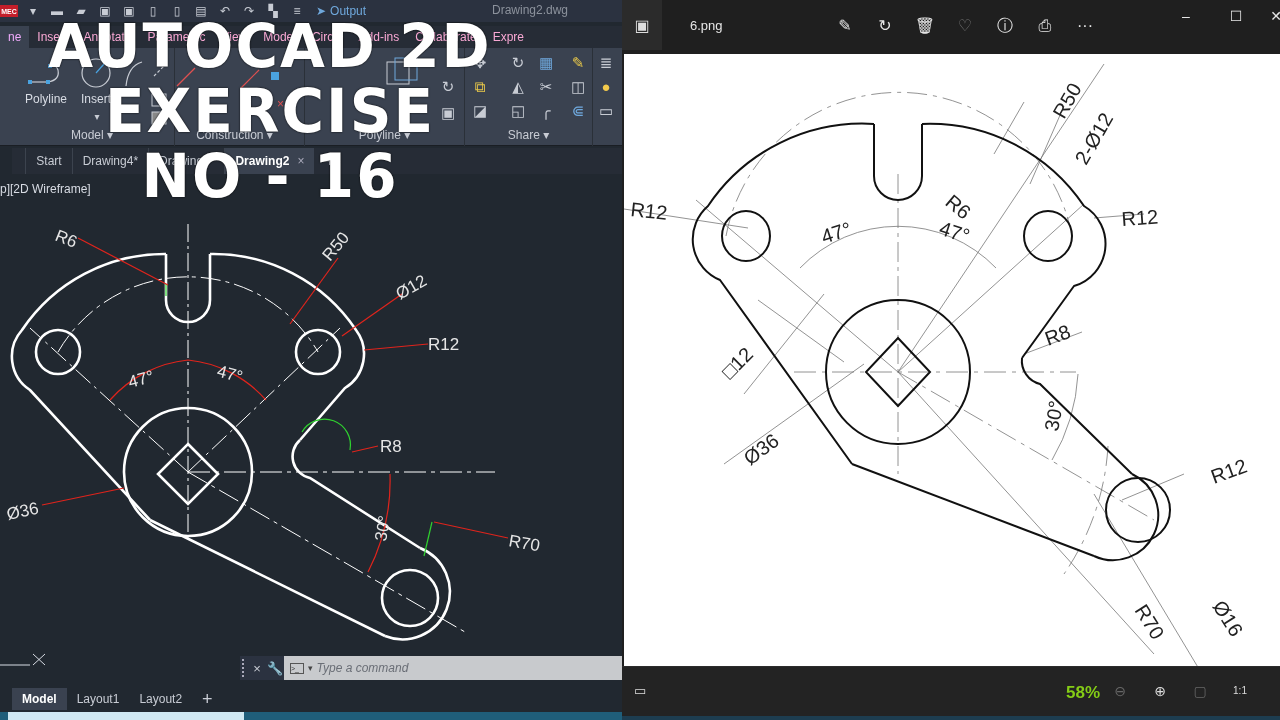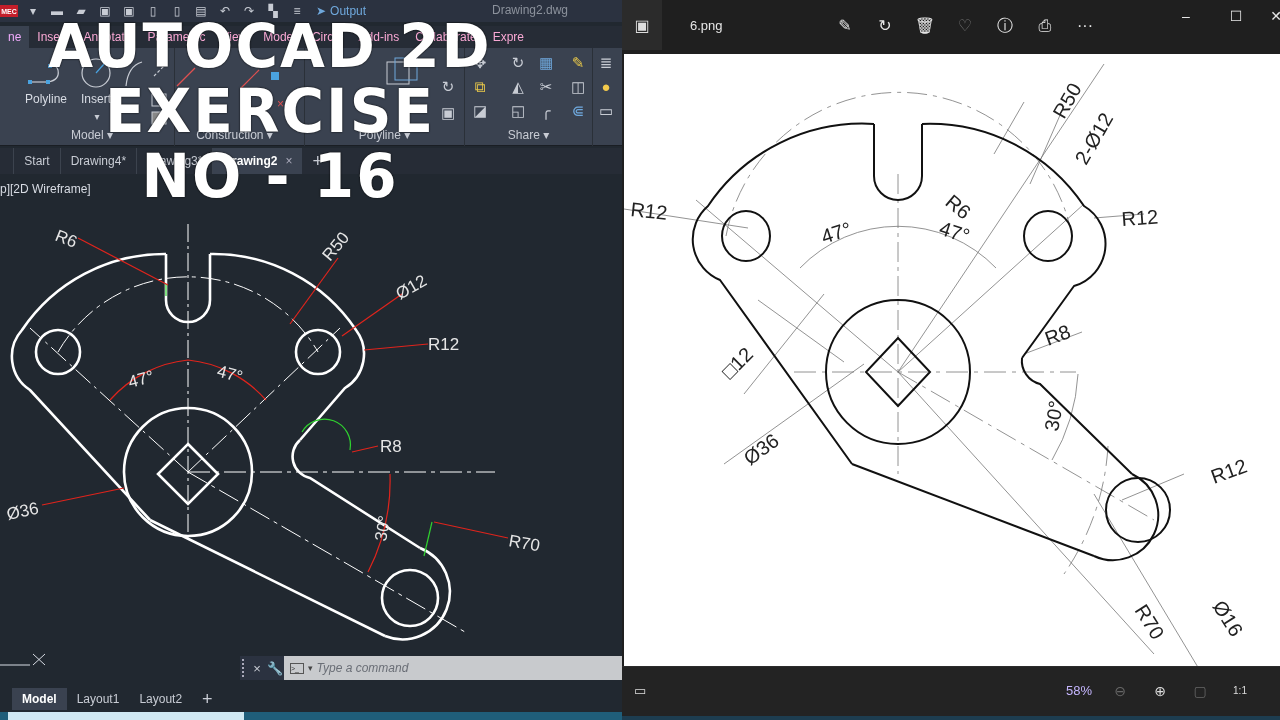--- a/index.html
+++ b/index.html
@@ -17,21 +17,21 @@
   .ribbon-tabs { position: absolute; left: 0; top: 26px; width: 622px; height: 22px; background: #262c36; display: flex; align-items: center; }
   .ribbon-tabs .rtab { color: #f9a8d4; font-size: 12px; padding: 0 8px; height: 22px; line-height: 22px; }
   .ribbon-tabs .rtab.active { background: #3a4250; color: #f0abfc; }
 
   .ribbon { position: absolute; left: 0; top: 48px; width: 622px; height: 98px; background: #3a4250; border-bottom: 1px solid #1a1e24; }
   .panel { position: absolute; top: 0; height: 98px; border-right: 1px solid #2a3038; }
   .panel .plabel { position: absolute; bottom: 4px; left: 0; right: 0; text-align: center; color: #c8ccd4; font-size: 12px; }
   .tool { position: absolute; color: #d8dce4; font-size: 12px; text-align: center; }
   .ico { position: absolute; color: #c8ccd4; font-size: 15px; width: 18px; height: 18px; line-height: 18px; text-align: center; }
 
-  .file-tabs { position: absolute; left: 0; top: 148px; width: 622px; height: 26px; background: #262c36; display: flex; align-items: center; }
+  .file-tabs { position: absolute; left: 12px; top: 148px; width: 622px; height: 26px; background: #262c36; display: flex; align-items: center; }
   .ftab { color: #c8ccd4; font-size: 12px; padding: 0 10px; height: 26px; line-height: 26px; border-left: 1px solid #3c434e; }
   .ftab.active { background: #3a4250; color: #fff; font-weight: bold; }
   .ftab .x { margin-left: 8px; color: #aab; font-weight: normal; }
   .ftab.plus { font-size: 18px; border-left: none; }
 
   .viewport-label { position: absolute; left: 0; top: 182px; color: #d8dce4; font-size: 12px; }
   .viewport { position: absolute; left: 0; top: 176px; width: 622px; height: 480px; }
 
   .overlay-title { position: absolute; left: 0; top: 18px; width: 540px; text-align: center; color: #ffffff; font-family: "DejaVu Sans", sans-serif; font-weight: bold; font-size: 58px; line-height: 62px; letter-spacing: 2px; text-shadow: 0 0 2px #000; transform: scaleY(1.05); }
 
@@ -51,21 +51,21 @@
   
   .photos { position: absolute; left: 622px; top: 0; width: 658px; height: 720px; background: #1f1f1f; }
   .ph-top { position: absolute; left: 0; top: 0; width: 658px; height: 54px; background: #1f1f1f; }
   .ph-top .appicon { position: absolute; left: 0; top: 0; width: 40px; height: 50px; background: #2b2b2b; display: flex; align-items: center; justify-content: center; color: #ddd; font-size: 16px; }
   .ph-top .fname { position: absolute; left: 68px; top: 18px; color: #e6e6e6; font-size: 13px; }
   .ph-top .tb { position: absolute; top: 15px; width: 22px; height: 22px; color: #e6e6e6; font-size: 16px; text-align: center; line-height: 22px; }
   .ph-top .wc { position: absolute; top: 8px; width: 28px; height: 20px; color: #e6e6e6; font-size: 14px; text-align: center; }
   .canvas { position: absolute; left: 2px; top: 54px; width: 656px; height: 612px; background: #ffffff; }
   .ph-bottom { position: absolute; left: 0; top: 666px; width: 658px; height: 50px; background: #232323; border-top: 1px solid #2c2c2c; }
   .ph-bottom .fs { position: absolute; left: 12px; top: 16px; width: 18px; height: 16px; color: #ddd; font-size: 13px; }
-  .ph-bottom .zoom-pct { position: absolute; left: 444px; top: 16px; color: #c4b5fd; font-size: 13px; }
+  .ph-bottom .zoom-pct { position: absolute; left: 444px; top: 16px; color: #84cc16; font-size: 17px; font-weight: bold; }
   .ph-bottom .bb { position: absolute; top: 14px; width: 20px; height: 20px; color: #ddd; font-size: 14px; text-align: center; line-height: 20px; }
   .ph-bottom .bb.dim { color: #666; }
   .ph-taskbar { position: absolute; left: 0; top: 716px; width: 658px; height: 4px; background: #1d3d50; }
 
   svg text { font-family: "Liberation Sans", sans-serif; }
 </style>
 </head>
 <body>
 
 <div class="root">

